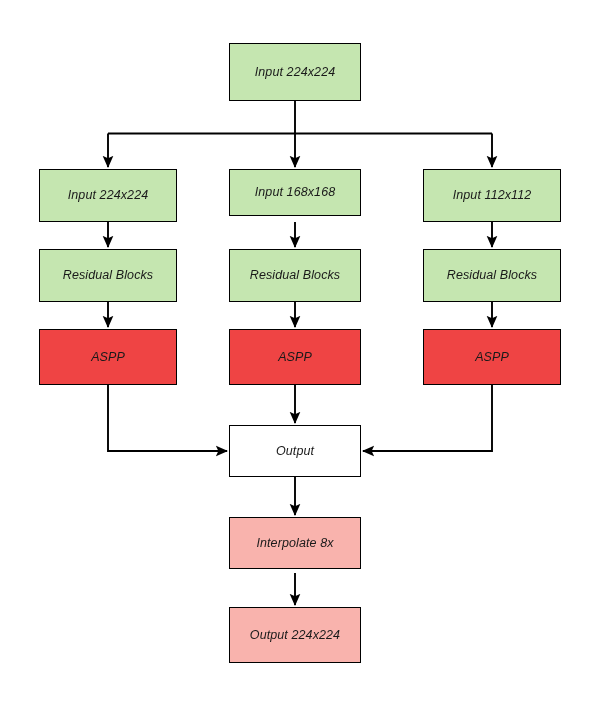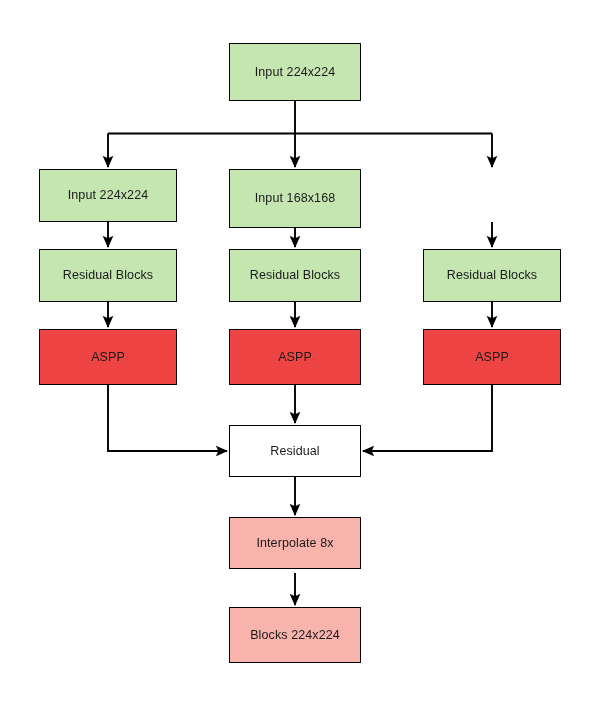--- a/index.html
+++ b/index.html
@@ -10,20 +10,21 @@
   }
   body {
     font-family: "Liberation Sans", sans-serif;
   }
   #diagram-canvas {
     position: relative;
     width: 600px;
     height: 707px;
     background: #ffffff;
     overflow: hidden;
+    font-style: italic;
   }
   #edge-layer {
     position: absolute;
     left: 0;
     top: 0;
     width: 600px;
     height: 707px;
     pointer-events: none;
   }
   .node {
@@ -94,24 +95,27 @@
   </svg>
 
   <div class="node fill-green" style="left:229px; top:43px; width:132px; height:58px;">
     <span class="node-label">Input 224x224</span>
   </div>
 
   <div class="node fill-green" style="left:39px; top:169px; width:138px; height:53px;">
     <span class="node-label">Input 224x224</span>
   </div>
 
-  <div class="node fill-green" style="left:229px; top:169px; width:132px; height:59px;text-align:center;">
+  <div class="node fill-green" style="left:229px; top:169px; width:132px; height:47px;text-align:center;">
     <span class="node-label">Input 168x168</span>
   </div>
 
+  <div class="node fill-green" style="left:423px; top:169px; width:138px; height:53px;">
+    <span class="node-label">Input 112x112</span>
+  </div>
 
   <div class="node fill-green" style="left:39px; top:249px; width:138px; height:53px;">
     <span class="node-label">Residual Blocks</span>
   </div>
 
   <div class="node fill-green" style="left:229px; top:249px; width:132px; height:53px;">
     <span class="node-label">Residual Blocks</span>
   </div>
 
   <div class="node fill-green" style="left:423px; top:249px; width:138px; height:53px;">
@@ -124,24 +128,24 @@
 
   <div class="node fill-yellow" style="left:229px; top:329px; width:132px; height:56px;">
     <span class="node-label">ASPP</span>
   </div>
 
   <div class="node fill-yellow" style="left:423px; top:329px; width:138px; height:56px;">
     <span class="node-label">ASPP</span>
   </div>
 
   <div class="node fill-white" style="left:229px; top:425px; width:132px; height:52px;">
-    <span class="node-label">Residual</span>
+    <span class="node-label">Output</span>
   </div>
 
   <div class="node fill-pink" style="left:229px; top:517px; width:132px; height:52px;">
     <span class="node-label">Interpolate 8x</span>
   </div>
 
   <div class="node fill-pink" style="left:229px; top:607px; width:132px; height:56px;">
-    <span class="node-label">Blocks 224x224</span>
+    <span class="node-label">Output 224x224</span>
   </div>
 
 </div>
 
 </body></html>

